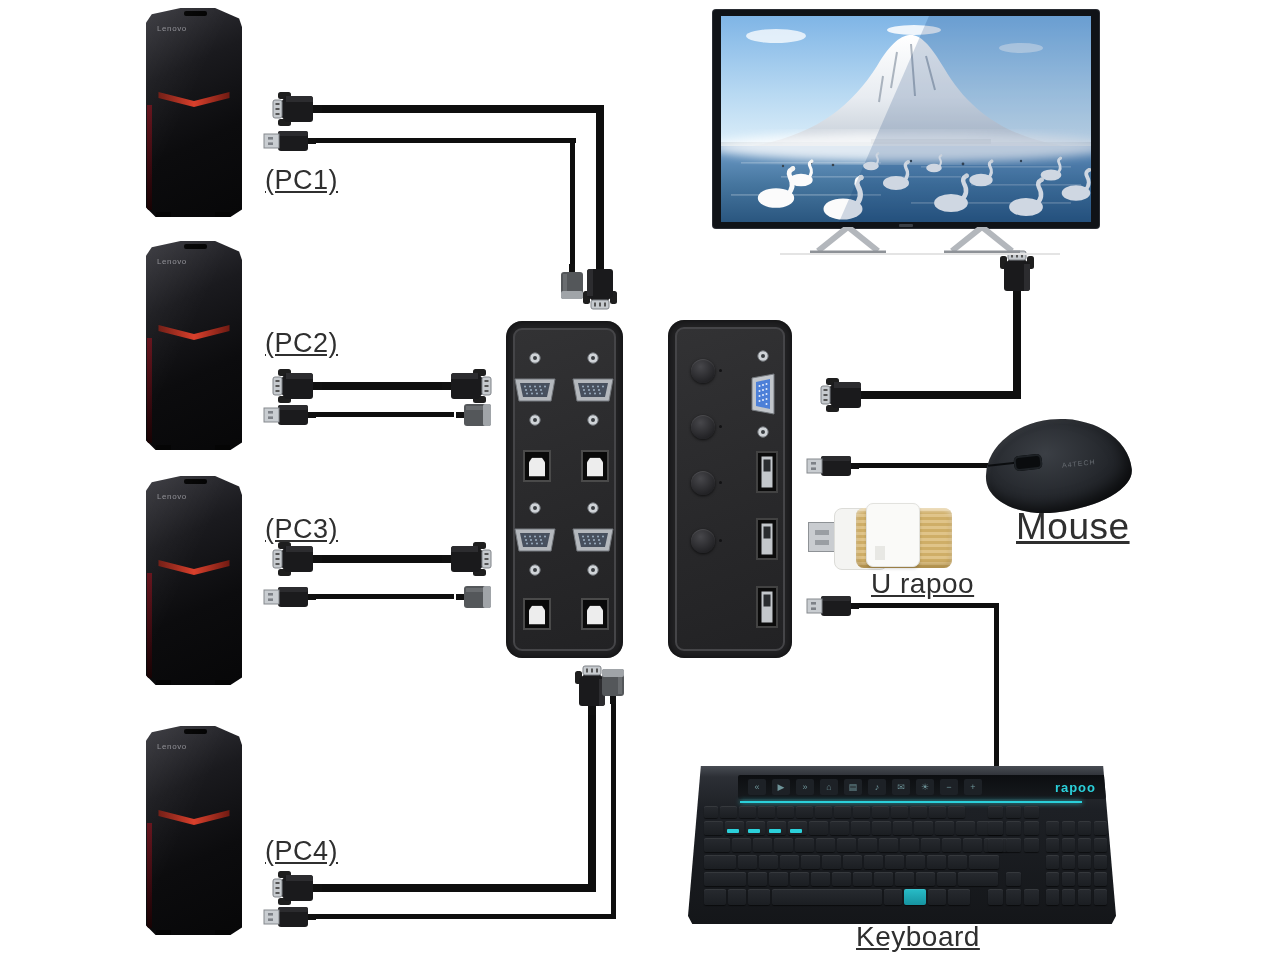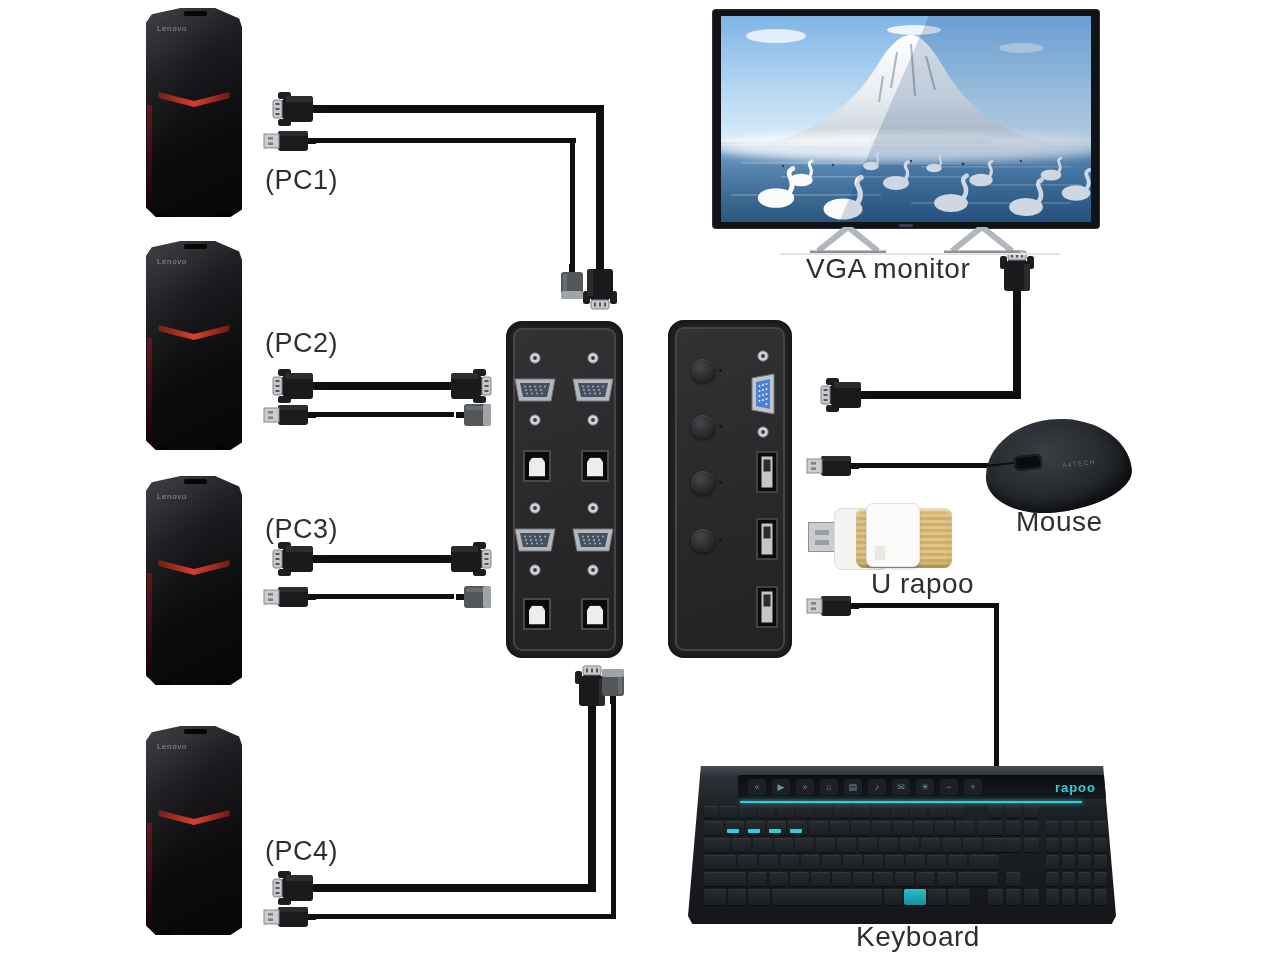--- a/index.html
+++ b/index.html
@@ -1,19 +1,19 @@
 <!DOCTYPE html>
 <html style="--pc-accent: #d9402c; --kvm-vga-blue: #4d80d8; --keyboard-cyan: #2bd0da; --cable-black: #0e0e0e; --label-text: #2f2f2f;"><head>
 <meta charset="utf-8">
 <style>
   html,body{margin:0;padding:0;background:#fff;}
   .stage{position:relative;width:1280px;height:960px;background:#fff;overflow:hidden;
          font-family:"Liberation Sans",sans-serif;}
   .abs{position:absolute;}
-  .lbl{position:absolute;color:var(--label-text,#2f2f2f);font-size:27px;letter-spacing:.5px;}
+  .lbl{position:absolute;color:var(--label-text,#2f2f2f);font-size:27px;letter-spacing:.5px;text-decoration:underline;}
 
   
   .cable{position:absolute;background:var(--cable-black,#0e0e0e);}
 
   
   .conn{position:absolute;}
 
   
   .tower{position:absolute;width:96px;height:210px;
     background:linear-gradient(155deg,#35353b 0%,#1a1a1e 30%,#0c0c0e 62%,#070708 100%);
@@ -436,27 +436,26 @@
         <polygon points="208,0 370,0 370,206 118,206" fill="#0d3a75" opacity=".18"></polygon>
       </svg>
     </div>
     <div class="mon-dot"></div>
   </div>
   <svg class="abs" width="300" height="28" style="left:770px;top:227px">
     <path d="M78,0 L48,24 M78,0 L108,24 M212,0 L182,24 M212,0 L242,24" stroke="#b3b7bc" stroke-width="6" fill="none"></path>
     <path d="M40,25 L116,25 M174,25 L250,25" stroke="#8e9297" stroke-width="3"></path>
     <rect x="10" y="26" width="280" height="2" fill="#e4e4e4"></rect>
   </svg>
-  <div class="lbl" style="left:806px;top:253px;font-size:28px">VGA monitor</div>
 
   <div class="mouse"></div>
   <div class="mseam"></div>
   <div class="mwheel"></div>
   <div class="mbrand">A4TECH</div>
-  <div class="lbl" style="left:1016px;top:506px;font-size:28px">Mouse</div>
+  <div class="lbl" style="left:1016px;top:506px;font-size:37px">Mouse</div>
 
   <div class="ud-plug">
       <i style="top:7px"></i>
       <i style="top:17px"></i>
     </div>
   <div class="ud-white"></div>
   <div class="ud-gold"></div>
   <div class="ud-slider">
       <i></i>
     </div>

